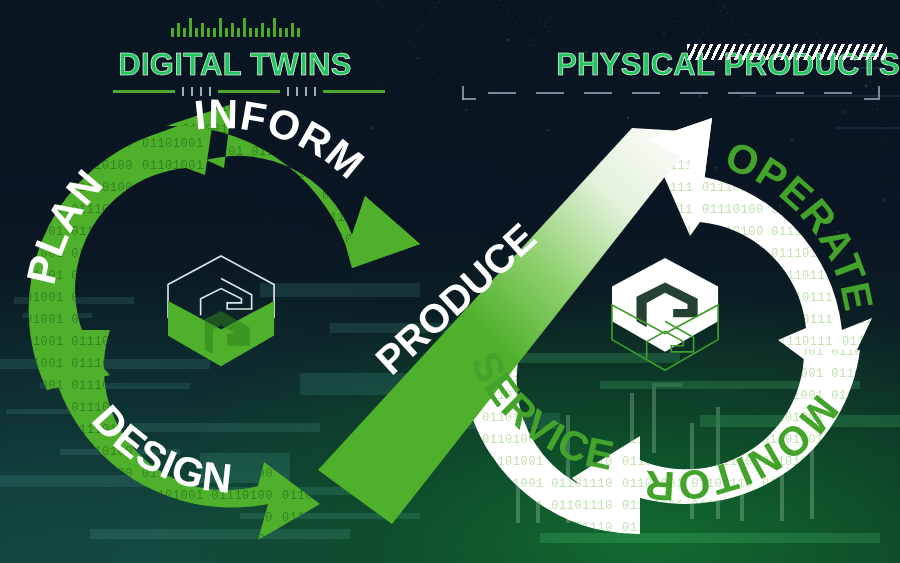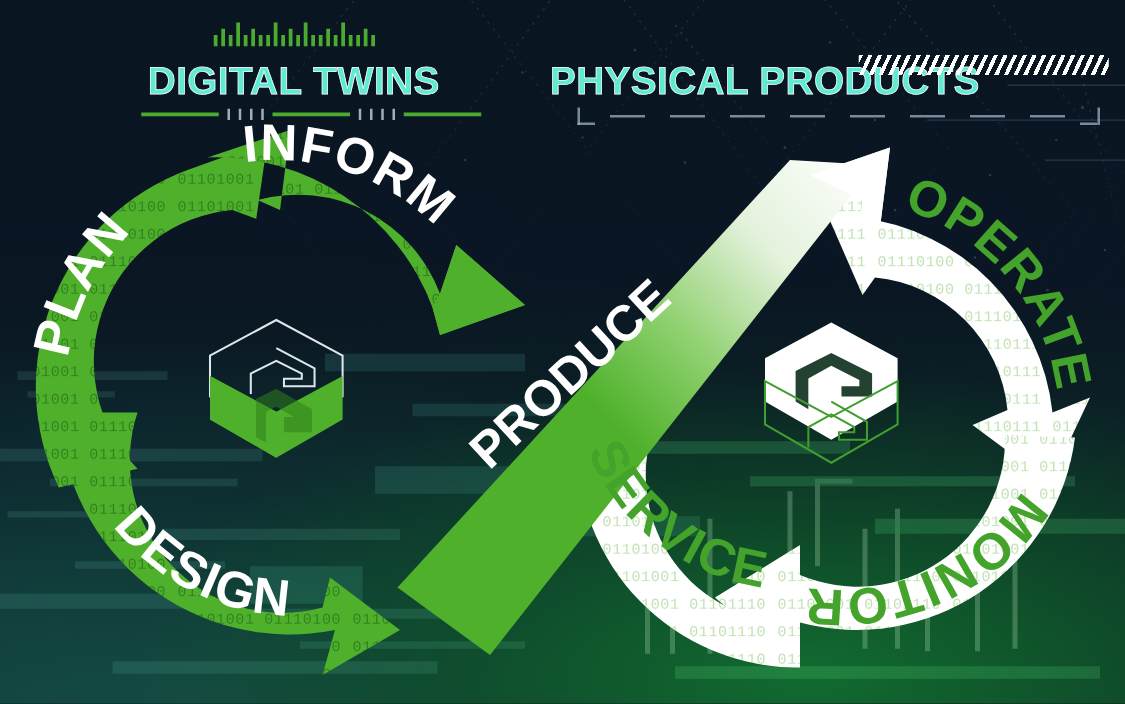--- a/index.html
+++ b/index.html
@@ -22,23 +22,23 @@
   .bg-circuit{
     position:absolute;left:0;bottom:0;width:560px;height:300px;opacity:.55;
     mix-blend-mode:screen;
   }
   .bg-circuit-r{
     position:absolute;right:0;bottom:0;width:420px;height:240px;opacity:.65;
     mix-blend-mode:screen;
   }
 
   
-  .heading{position:absolute;color:#5eead4;font-weight:700;letter-spacing:.3px;}
+  .heading{position:absolute;color:#22c55e;font-weight:700;letter-spacing:.3px;}
   #h-left{left:0;top:48px;width:470px;text-align:center;}
-  #h-right{left:440px;top:48px;width:460px;text-align:left;}
+  #h-right{left:440px;top:48px;width:460px;text-align:right;}
   .heading .txt{
     font-size:31px;line-height:34px;font-weight:700;
     font-family:"Liberation Sans",sans-serif;
     -webkit-text-stroke:.6px #fff;
   }
   .ticks{position:absolute;display:flex;align-items:flex-end;gap:3px;height:19px;}
   .ticks i{display:block;width:3px;background:#4aab2e;}
   .underline-left{position:absolute;display:flex;align-items:center;gap:7px;height:6px;}
   .underline-left .bar{height:3px;background:#4aab2e;}
   .underline-left .tk{width:2px;height:9px;background:#c7d3dd;opacity:.8;}

